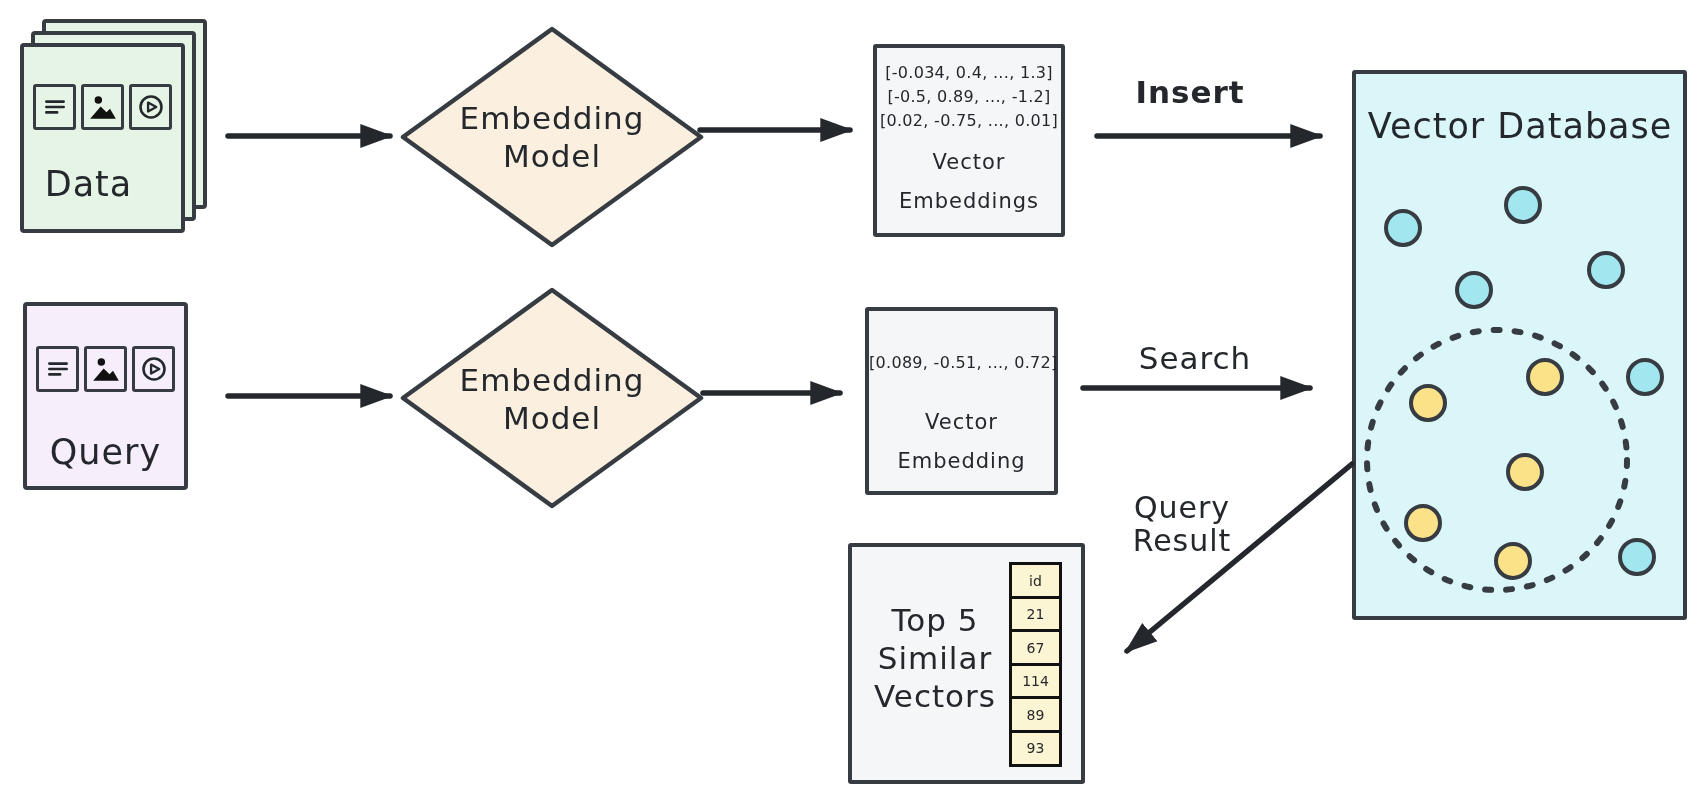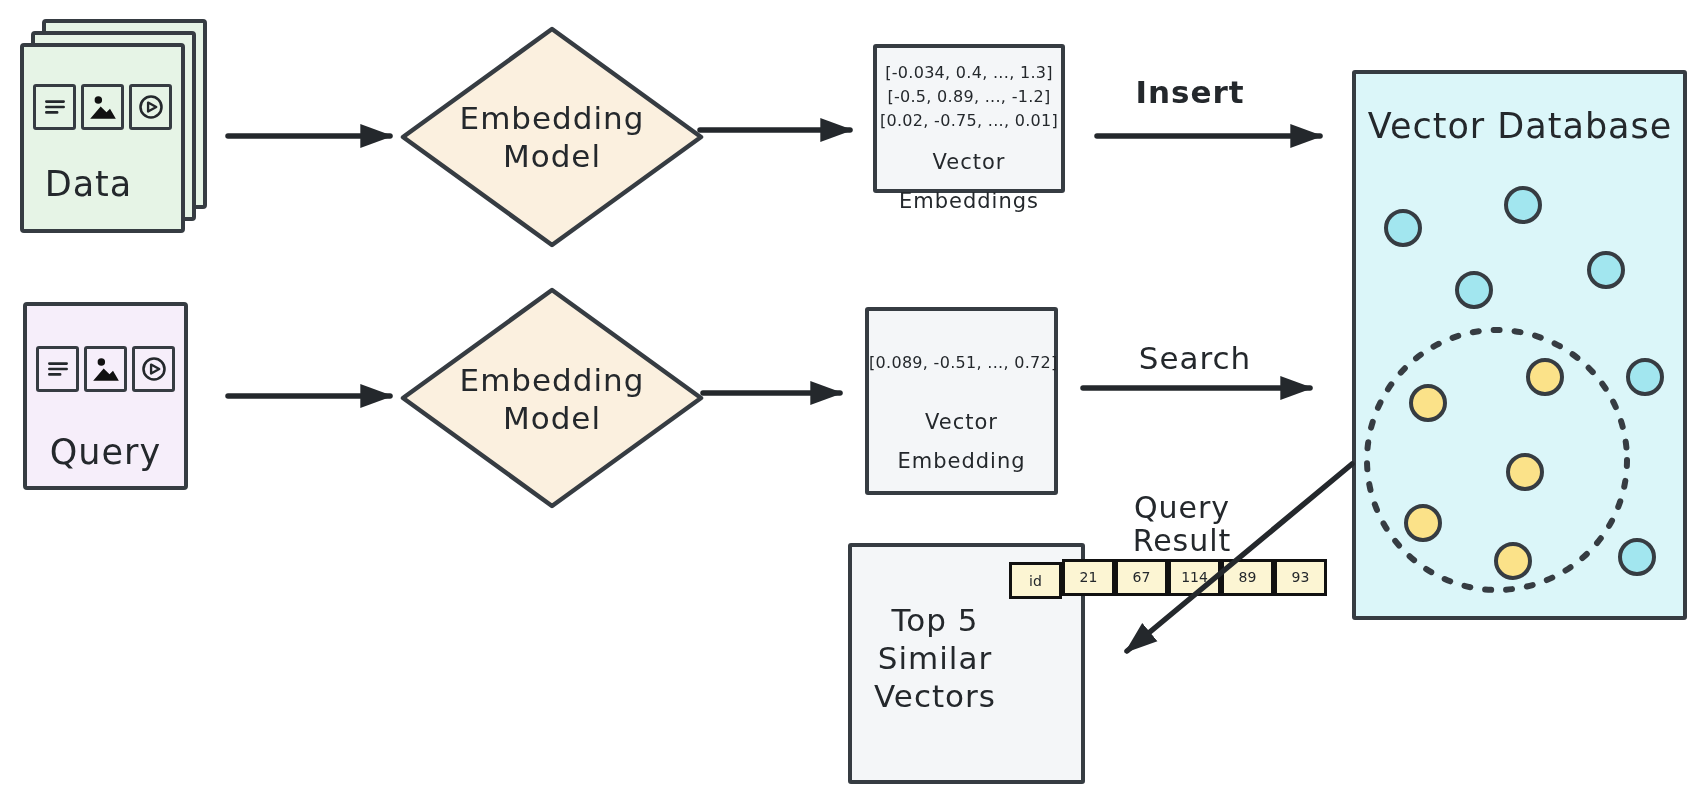--- a/index.html
+++ b/index.html
@@ -28,21 +28,21 @@
   .edge-label{font-size:31px;text-align:center;letter-spacing:1px;}
   .edge-label.two{line-height:33px;font-size:30px;}
   .db-title{font-size:35px;text-align:center;letter-spacing:1px;}
   .top5-label{font-size:31px;line-height:38px;text-align:center;letter-spacing:1px;}
   
   .dot{position:absolute;width:38px;height:38px;border-radius:50%;
     border:4px solid var(--stroke);box-sizing:border-box;}
   .dot.cyan{background:var(--cyan-dot);}
   .dot.yellow{background:var(--yellow-dot);}
   
-  .rtable{display:flex;flex-direction:row;justify-content:center;}
+  .rtable{display:flex;flex-direction:column;justify-content:center;}
   .rcell{width:53px;height:37px;border:3.5px solid #111;margin-top:-3.5px;
     background:var(--cell-fill);display:flex;align-items:center;justify-content:center;
     font-size:14px;box-sizing:border-box;}
   .rcell:first-child{margin-top:0;}
   
   .arrow{stroke:var(--arrow);stroke-width:5.5;stroke-linecap:round;fill:none;}
   .ah-fill{fill:var(--arrow);}
   .diamond{fill:var(--model-fill);stroke:var(--stroke);stroke-width:4.5;stroke-linejoin:round;}
   .dotted-ring{fill:none;stroke:var(--stroke);stroke-width:6;stroke-linecap:round;
     stroke-dasharray:6 15;}
@@ -92,21 +92,21 @@
     </div>
     <div class="icon-sq">
       <svg width="28" height="28" viewBox="0 0 24 24">
           <circle cx="12" cy="12" r="9" stroke="#24282c" stroke-width="2.2" fill="none"></circle>
           <path d="M9.5 8.2 L16.5 12 L9.5 15.8 Z" stroke="#24282c" stroke-width="2" stroke-linejoin="round" fill="none"></path>
         </svg>
     </div>
   </div>
   <div class="abs node-label" style="left:23px;top:432px;width:165px;">Query</div>
 
-  <div class="abs embedbox" style="left:873px;top:44px;width:192px;height:149px;padding-top:13px;">
+  <div class="abs embedbox" style="left:873px;top:44px;width:192px;height:193px;padding-top:13px;">
     <div class="vecnums">[-0.034, 0.4, ..., 1.3]</div>
     <div class="vecnums">[-0.5, 0.89, ..., -1.2]</div>
     <div class="vecnums">[0.02, -0.75, ..., 0.01]</div>
     <div class="veclabel" style="margin-top:10px;">
       <div>Vector</div>
       <div>Embeddings</div>
     </div>
   </div>
 
   <div class="abs embedbox" style="left:865px;top:307px;width:193px;height:188px;padding-top:40px;">

